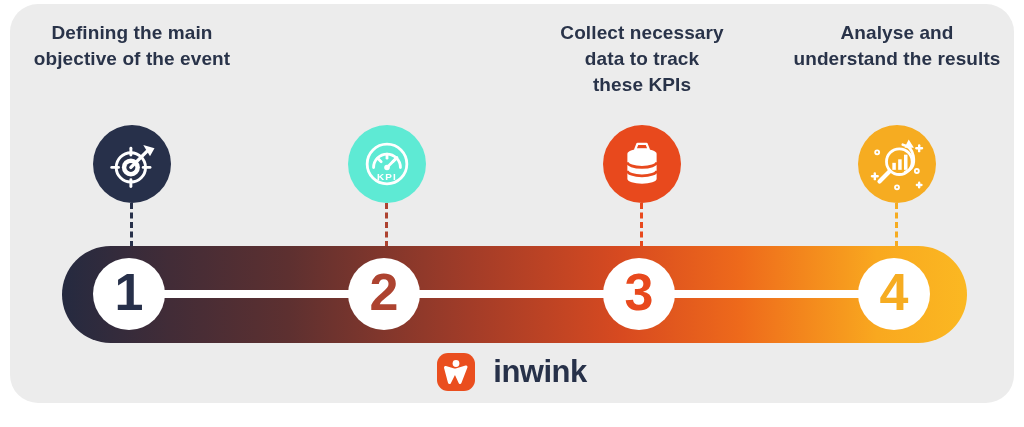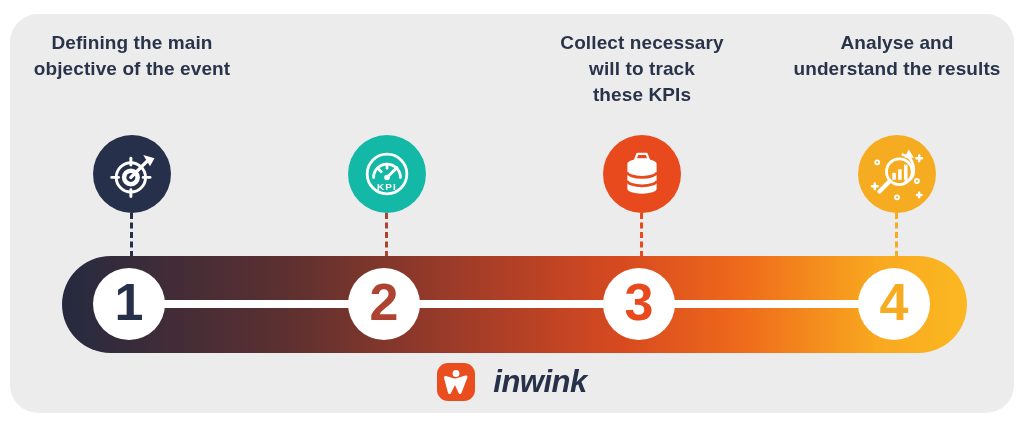--- a/index.html
+++ b/index.html
@@ -1,18 +1,18 @@
 <!DOCTYPE html>
 <html><head>
 <meta charset="utf-8">
 <style>
   html,body{margin:0;padding:0;background:#ffffff;width:1024px;height:427px;overflow:hidden;}
   *{box-sizing:border-box;font-family:"Liberation Sans",sans-serif;}
   .card{
-    position:absolute;left:10px;top:14px;width:1004px;height:399px;
+    position:absolute;left:10px;top:4px;width:1004px;height:399px;
     background:#ececec;border-radius:28px;
   }
   .step-heading{
     position:absolute;top:16px;width:280px;
     text-align:center;font-size:19px;line-height:26px;font-weight:700;
     color:#293349;white-space:pre-line;letter-spacing:.1px;
   }
   .icon-circle{
     position:absolute;top:121px;width:78px;height:78px;border-radius:50%;
     display:flex;align-items:center;justify-content:center;
@@ -33,56 +33,56 @@
     position:absolute;top:254px;width:72px;height:72px;border-radius:50%;background:#ffffff;
     z-index:3;display:flex;align-items:center;justify-content:center;
     font-size:52px;font-weight:700;line-height:1;padding-bottom:4px;
   }
   .c1{left:83px}.c2{left:338px}.c3{left:593px}.c4{left:848px}
   .i1{left:83px}.i2{left:338px}.i3{left:593px}.i4{left:848px}
   .h1{left:-18px}.h2{left:237px}.h3{left:492px}.h4{left:747px}
   .d1{left:120px}.d2{left:375px}.d3{left:630px}.d4{left:885px}
   .logo-row{
     position:absolute;left:0;top:346px;width:1004px;height:44px;
-    display:flex;align-items:center;justify-content:center;gap:18px;z-index:4;font-style:italic;
+    display:flex;align-items:center;justify-content:center;gap:18px;z-index:4;
   }
   .logo-mark{width:38px;height:38px;display:block;}
   .logo-text{font-size:31px;font-weight:700;color:#273149;letter-spacing:-.5px;}
   svg{display:block;}
 </style>
 </head>
 <body>
 
 <div class="card">
 
   <div class="step-heading h1">Defining the main
 objective of the event</div>
   <div class="step-heading h3">Collect necessary
-will to track
+data to track
 these KPIs</div>
   <div class="step-heading h4">Analyse and
 understand the results</div>
 
   <div class="icon-circle i1" style="background-color: rgb(39, 48, 74);">
     <svg width="54" height="54" viewBox="0 0 48 48">
       <g stroke="#ffffff" stroke-width="2.6" fill="none" stroke-linecap="round">
         <circle cx="23" cy="27" r="13"></circle>
         <line x1="23" y1="10" x2="23" y2="16"></line>
         <line x1="23" y1="38" x2="23" y2="44"></line>
         <line x1="6" y1="27" x2="12" y2="27"></line>
         <line x1="34" y1="27" x2="40" y2="27"></line>
       </g>
       <circle cx="23" cy="27" r="8" fill="#ffffff"></circle>
       <circle cx="23" cy="27" r="4" fill="#27304a"></circle>
       <line x1="23" y1="27" x2="37" y2="13" stroke="#ffffff" stroke-width="3" stroke-linecap="round"></line>
       <polygon points="34,7 44,10 40,17" fill="#ffffff"></polygon>
     </svg>
   </div>
 
-  <div class="icon-circle i2" style="background-color: #14b8a6;">
+  <div class="icon-circle i2" style="background-color: #5eead4;">
     <svg width="56" height="56" viewBox="0 0 48 48">
       <g stroke="#ffffff" stroke-width="2.4" fill="none" stroke-linecap="round">
         <circle cx="24" cy="24" r="17"></circle>
         <path d="M12.5,27 a11.5,11.5 0 0 1 23,0"></path>
         <line x1="16" y1="19" x2="19" y2="22"></line>
         <line x1="24" y1="15.5" x2="24" y2="19"></line>
         <line x1="32" y1="19" x2="29" y2="22"></line>
         <line x1="24" y1="27" x2="32.5" y2="18.5"></line>
       </g>
       <circle cx="24" cy="27" r="2.4" fill="#ffffff"></circle>

